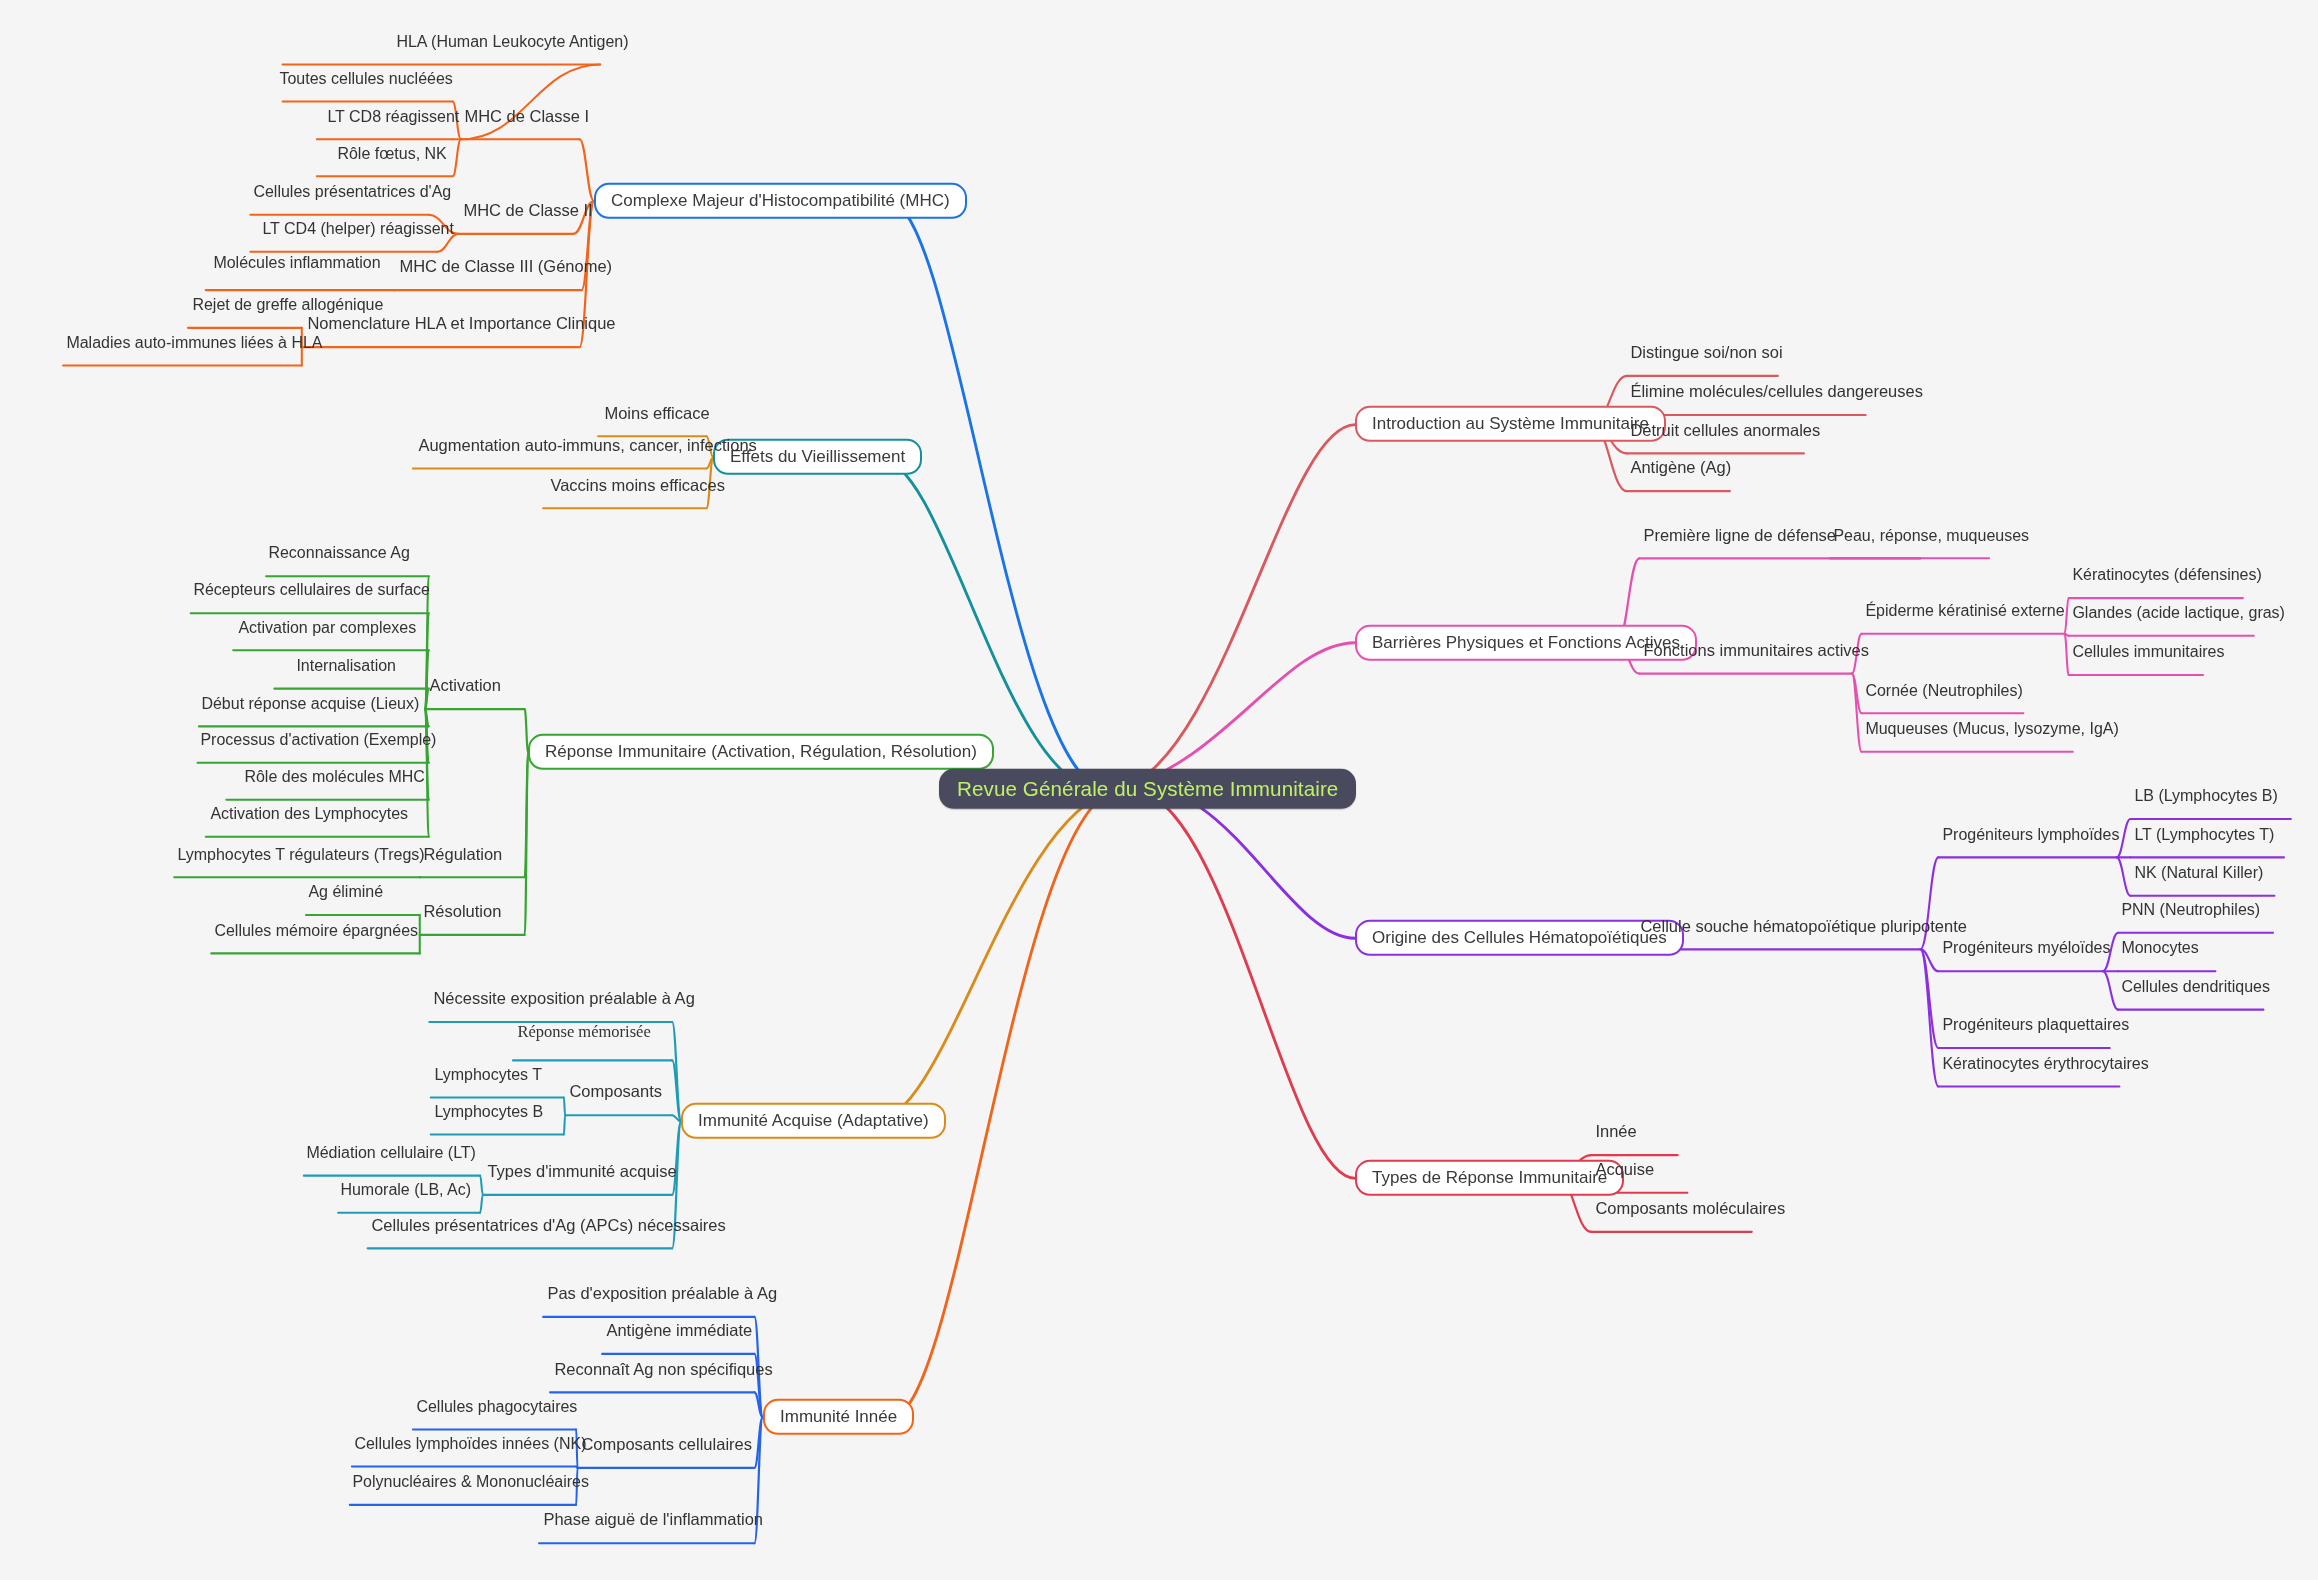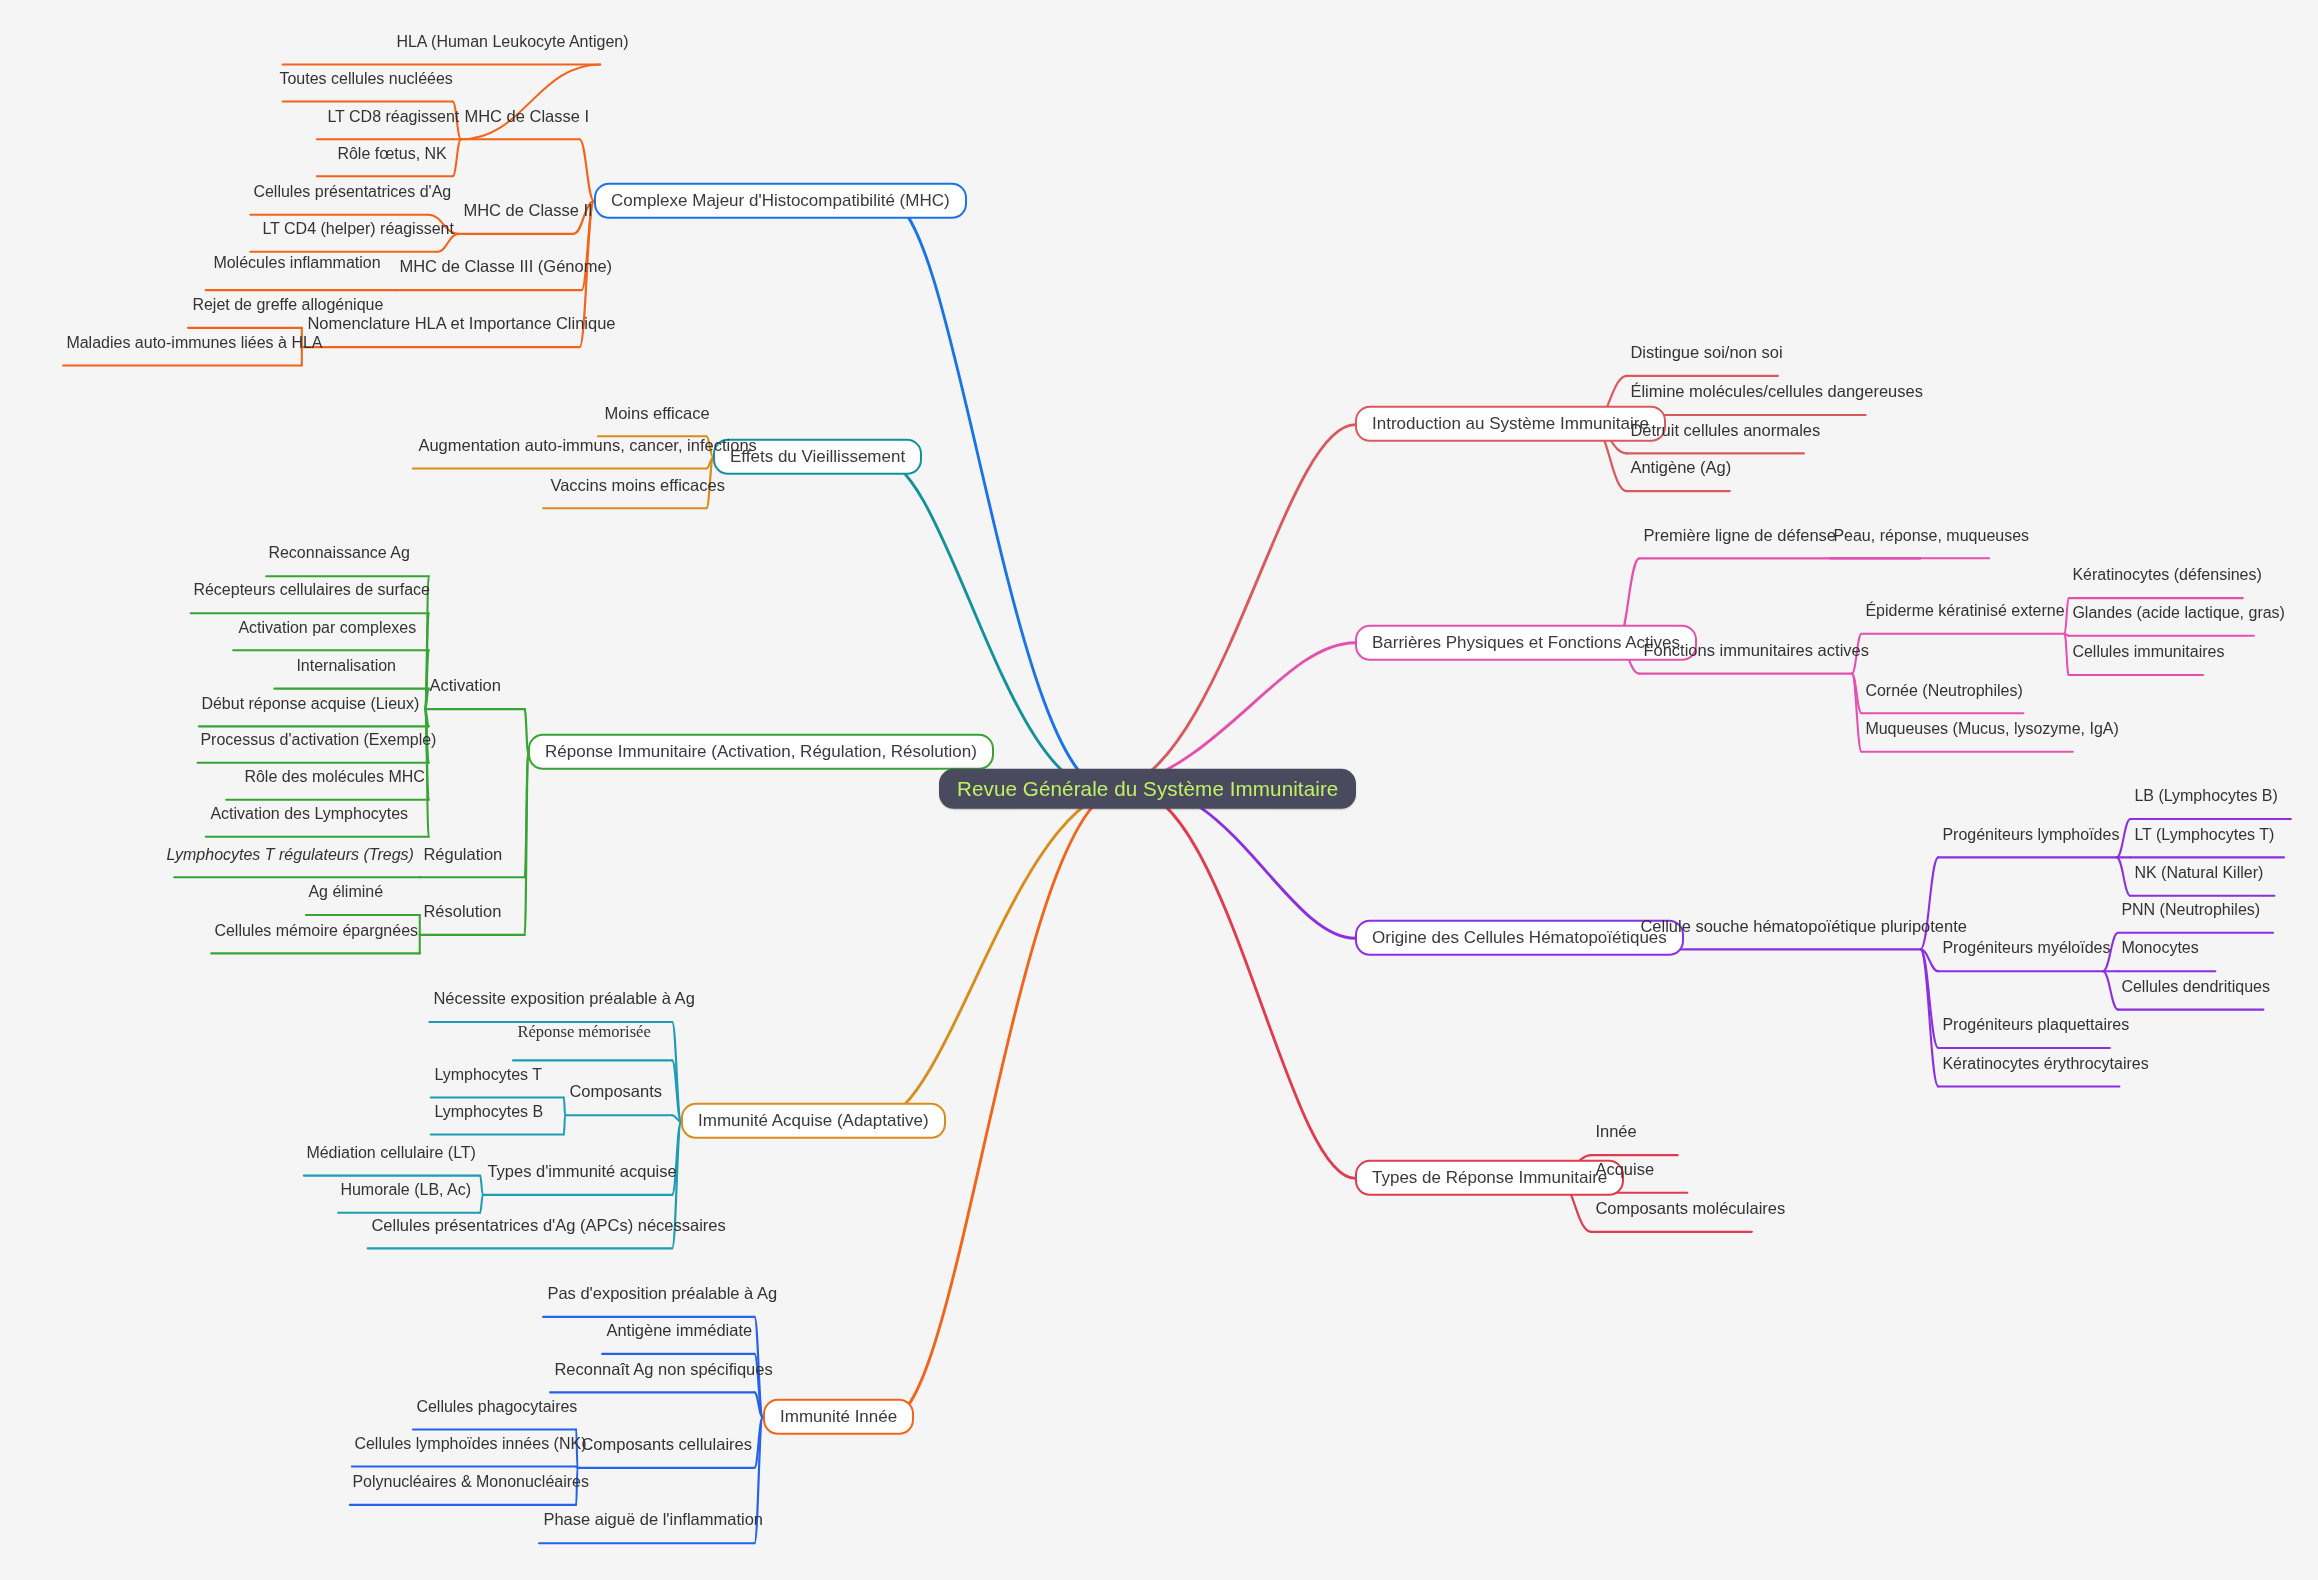--- a/index.html
+++ b/index.html
@@ -286,21 +286,21 @@
       </div>
       <div class="node leaf small" style="left: 243px; top: 790px;">
         <span class="lbl">Rôle des molécules MHC</span>
       </div>
       <div class="node leaf small" style="left: 209px; top: 827px;">
         <span class="lbl">Activation des Lymphocytes</span>
       </div>
       <div class="node leaf" style="left: 422px; top: 868px;">
         <span class="lbl">Régulation</span>
       </div>
-      <div class="node leaf small" style="left: 165px; top: 868px; font-style: italic;">
+      <div class="node leaf small" style="left: 176px; top: 868px;">
         <span class="lbl">Lymphocytes T régulateurs (Tregs)</span>
       </div>
       <div class="node leaf" style="left: 422px; top: 925px;">
         <span class="lbl">Résolution</span>
       </div>
       <div class="node leaf small" style="left: 307px; top: 905px;">
         <span class="lbl">Ag éliminé</span>
       </div>
       <div class="node leaf small" style="left: 213px; top: 944px;">
         <span class="lbl">Cellules mémoire épargnées</span>

